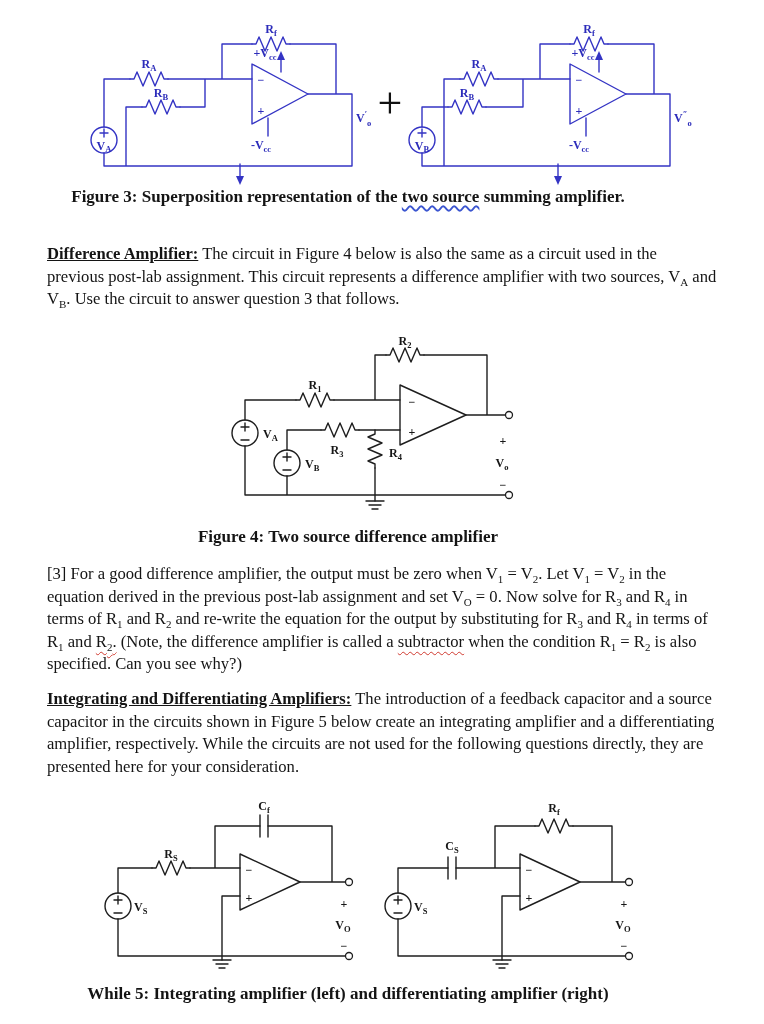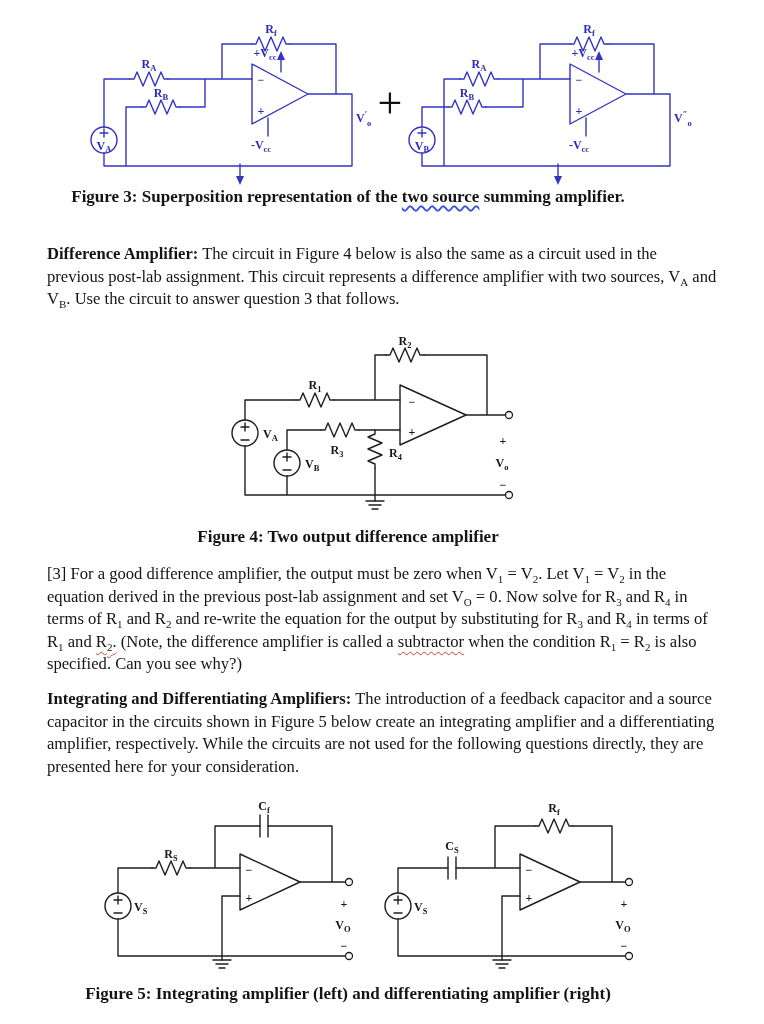--- a/index.html
+++ b/index.html
@@ -1,20 +1,20 @@
 <!DOCTYPE html>
 <html><head>
 <meta charset="utf-8">
 <style>
   *{margin:0;padding:0;box-sizing:border-box}
   html,body{width:764px;height:1024px;background:#ffffff}
   body{font-family:"Liberation Serif",serif;color:#141414;position:relative;overflow:hidden}
   .para{position:absolute;left:47px;width:671px;font-size:16.6px;line-height:22.6px}
   .cap{position:absolute;left:0;width:696px;text-align:center;font-weight:700;font-size:17px}
-  .hd{font-weight:700;}
+  .hd{font-weight:700;text-decoration:underline}
   .b{font-weight:400}
   .sb{font-size:11px;vertical-align:-3.5px;line-height:0}
   .wred{text-decoration-line:underline;text-decoration-style:wavy;text-decoration-color:#d03a30;text-decoration-thickness:1px;text-underline-offset:4px}
   .wblue{text-decoration-line:underline;text-decoration-style:wavy;text-decoration-color:#3b55d0;text-decoration-thickness:1.5px;text-underline-offset:3px}
   svg.fig{position:absolute;left:0}
   .bw{fill:none;stroke:#3434c4;stroke-width:1.4;stroke-linecap:round;stroke-linejoin:round}
   .kw{fill:none;stroke:#1e1e1e;stroke-width:1.4;stroke-linecap:round;stroke-linejoin:round}
   .bf{fill:#3434c4;stroke:none}
   .term{fill:#fff;stroke:#1e1e1e;stroke-width:1.3}
   text.lbl{font-family:"Liberation Serif",serif;font-size:12px;font-weight:700;fill:#161616}
@@ -102,21 +102,21 @@
     <text class="lbl" x="263" y="105"><tspan>V</tspan><tspan class="sub" dy="2.5">A</tspan></text>
     <text class="lbl" x="305" y="135"><tspan>V</tspan><tspan class="sub" dy="2.5">B</tspan></text>
     <text class="lbl" x="412" y="73" text-anchor="middle">−</text>
     <text class="lbl" x="412" y="103" text-anchor="middle">+</text>
     <text class="lbl" x="503" y="112" text-anchor="middle">+</text>
     <text class="lbl" x="502" y="134" text-anchor="middle"><tspan>V</tspan><tspan class="sub" dy="2.5">o</tspan></text>
     <text class="lbl" x="503" y="156" text-anchor="middle">−</text>
   </g>
 </svg>
 
-<div class="cap" style="top:527px">Figure 4: Two output difference amplifier</div>
+<div class="cap" style="top:527px">Figure 4: Two source difference amplifier</div>
 
 <p class="para" style="top:563px"><span>[3] For a good difference amplifier, the output must be zero when V</span><span class="sb">1</span><span> = V</span><span class="sb">2</span><span>.  Let V</span><span class="sb">1</span><span> = V</span><span class="sb">2</span><span> in the equation derived in the previous post-lab assignment and set V</span><span class="sb">O</span><span> = 0.  Now solve for R</span><span class="sb">3</span><span> and R</span><span class="sb">4</span><span> in terms of R</span><span class="sb">1</span><span> and R</span><span class="sb">2</span><span> and re-write the equation for the output by substituting for R</span><span class="sb">3</span><span> and R</span><span class="sb">4</span><span> in terms of R</span><span class="sb">1</span><span> and </span><span class="wred">R</span><span class="sb wred">2</span><span class="wred">.</span><span>  (Note, the difference amplifier is called a </span><span class="wred">subtractor</span><span> when the condition R</span><span class="sb">1</span><span> = R</span><span class="sb">2</span><span> is also specified.  Can you see why?)</span></p>
 
 <p class="para" style="top:688px"><span class="hd">Integrating and Differentiating Amplifiers:</span><span> The introduction of a feedback capacitor and a source capacitor in the circuits shown in </span><span class="b">Figure 5</span><span> below create an integrating amplifier and a differentiating amplifier, respectively.  While the circuits are not used for the following questions directly, they are presented here for your consideration.</span></p>
 
 <svg class="fig" style="top:798px" width="764" height="184" viewBox="0 0 764 184">
   <g>
     <path class="kw" d="M118 95 V70 H152 M190 70 H240 M215 70 V28 H260 M268 28 H332 V84 M300 84 H346 M118 121 V158 H346 M240 98 H222 V162"></path>
     <path class="kw" d="M260 17 V39 M268 17 V39"></path>
     <path class="kw" d="M152 70 h4 l3 -7 l6 14 l6 -14 l6 14 l6 -14 l3 7 h4"></path>
@@ -150,13 +150,13 @@
     <text class="lbl" x="452" y="52" text-anchor="middle"><tspan>C</tspan><tspan class="sub" dy="2.5">S</tspan></text>
     <text class="lbl" x="414" y="113"><tspan>V</tspan><tspan class="sub" dy="2.5">S</tspan></text>
     <text class="lbl" x="529" y="76" text-anchor="middle">−</text>
     <text class="lbl" x="529" y="104" text-anchor="middle">+</text>
     <text class="lbl" x="624" y="110" text-anchor="middle">+</text>
     <text class="lbl" x="623" y="131" text-anchor="middle"><tspan>V</tspan><tspan class="sub" dy="2.5">O</tspan></text>
     <text class="lbl" x="624" y="152" text-anchor="middle">−</text>
   </g>
 </svg>
 
-<div class="cap" style="top:984px">Figure 5: Integrating amplifier (left) and differentiating amplifier (right)</div>
+<div class="cap" style="top:984px">While 5: Integrating amplifier (left) and differentiating amplifier (right)</div>
 
 </body></html>

